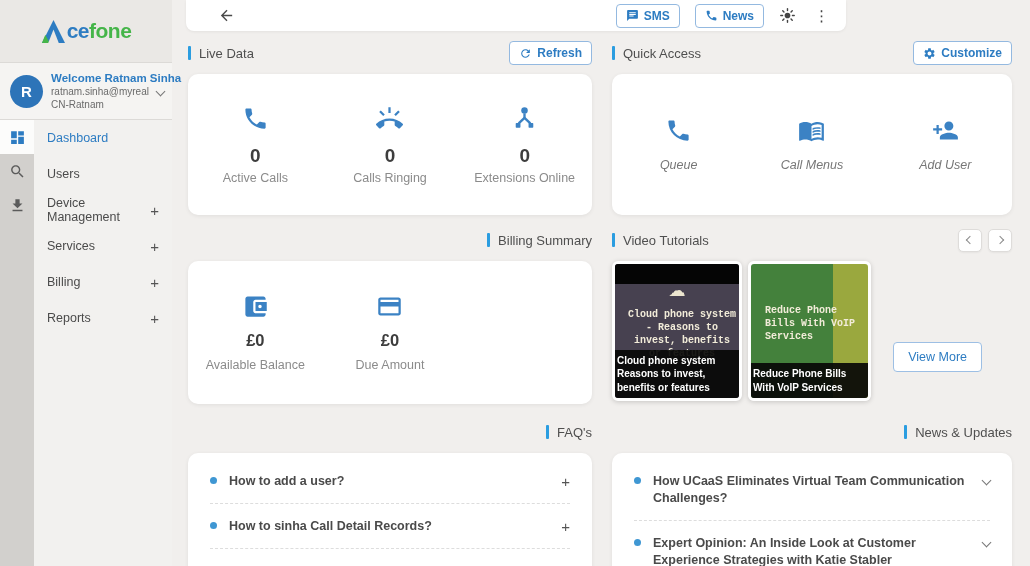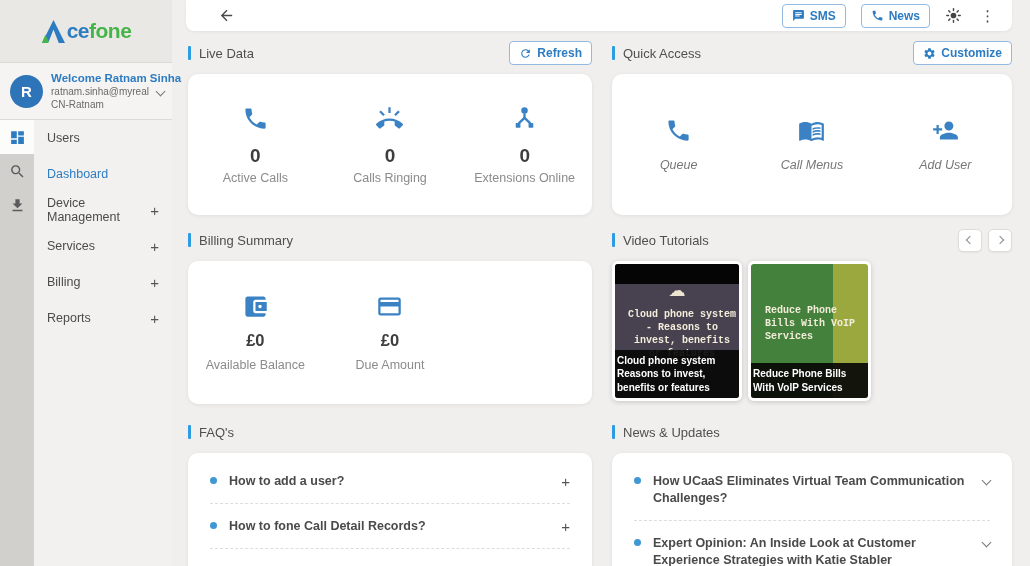--- a/index.html
+++ b/index.html
@@ -39,21 +39,21 @@
   .rail-item svg { width:17px; height:17px; fill:#5b5b5b; }
   .rail-item.active svg { fill:#2d7cc2; }
   .menu { flex:1; background:#f2f1ef; padding-top:0; }
   .menu-item { height:36px; display:flex; align-items:center; padding:0 13px 0 13px; font-size:12.5px; color:#4b4b4b; cursor:pointer; }
   .menu-item .mlabel { flex:1; }
   .menu-item.active .mlabel { color:#2d7cc2; }
   .menu-plus { color:#555; font-size:15px; font-weight:400; }
 
   
   .topbar {
-    position:absolute; left:186px; top:0; width:826px; height:31px; background:#fff;
+    position:absolute; left:186px; top:0; width:660px; height:31px; background:#fff;
     border-radius:0 0 8px 8px; box-shadow:0 1px 3px rgba(0,0,0,.06);
     display:flex; align-items:center; padding:0 14px 0 30px;
   }
   .back-btn { background:none; border:none; cursor:pointer; padding:2px; }
   .back-btn svg { width:17px; height:17px; fill:#4a4a4a; }
   .tb-right { margin-left:auto; display:flex; align-items:center; gap:15px; }
   .btn-outline {
     display:inline-flex; align-items:center; gap:5px; background:#fff;
     border:1px solid #94b9e0; border-radius:4px; color:#2d7cc2;
     font-size:12px; font-weight:700; padding:4px 9px; cursor:pointer;
@@ -62,21 +62,21 @@
   .btn-outline svg { width:13px; height:13px; fill:#2d7cc2; }
   .sun-wrap { cursor:pointer; }
   .sun-wrap svg { width:17px; height:17px; }
   .kebab { font-size:15px; color:#444; cursor:pointer; line-height:1; padding:0 3px; letter-spacing:0; }
 
   
   .content {
     position:absolute; left:188px; top:40px; width:824px;
     display:grid; grid-template-columns:404px 400px; column-gap:20px; row-gap:12px;
   }
-  .sec-head { height:26px; margin-bottom:8px; display:flex; align-items:center; }
+  .sec-head { height:26px; margin-bottom:8px; display:flex; align-items:center;justify-content:flex-end; }
   .sec-bar { width:3px; height:14px; background:#2b9de0; border-radius:1px; margin-right:8px; }
   .sec-title { font-size:13px; color:#4f4f4f; }
   .head-right { margin-left:auto; display:flex; align-items:center; gap:6px; }
   .card { background:#fff; border-radius:10px; box-shadow:0 1px 4px rgba(0,0,0,.07); }
 
   
   .stat-card { display:grid; grid-template-columns:1fr 1fr 1fr; height:141px; align-items:center; }
   .stat { display:flex; flex-direction:column; align-items:center; text-align:center; }
   .stat svg { width:27px; height:27px; fill:#3b82c4; }
   .stat-value { font-size:19px; font-weight:700; color:#3d3d3d; margin-top:13px; }
@@ -152,25 +152,25 @@
             <path d="M15.5 14h-.79l-.28-.27C15.41 12.59 16 11.11 16 9.5 16 5.91 13.09 3 9.5 3S3 5.91 3 9.5 5.91 16 9.5 16c1.61 0 3.09-.59 4.23-1.57l.27.28v.79l5 4.99L20.49 19l-4.99-5zm-6 0C7.01 14 5 11.99 5 9.5S7.01 5 9.5 5 14 7.01 14 9.5 11.99 14 9.5 14z"></path>
           </svg>
       </div>
       <div class="rail-item">
         <svg viewBox="0 0 24 24">
             <path d="M19 9h-4V3H9v6H5l7 7 7-7zM5 18v2h14v-2H5z"></path>
           </svg>
       </div>
     </div>
     <nav class="menu">
+      <div class="menu-item active">
+        <span class="mlabel">Dashboard</span>
+      </div>
       <div class="menu-item">
         <span class="mlabel">Users</span>
-      </div>
-      <div class="menu-item active">
-        <span class="mlabel">Dashboard</span>
       </div>
       <div class="menu-item">
         <span class="mlabel">Device Management</span>
         <span class="menu-plus">+</span>
       </div>
       <div class="menu-item">
         <span class="mlabel">Services</span>
         <span class="menu-plus">+</span>
       </div>
       <div class="menu-item">
@@ -346,37 +346,40 @@
       <div class="thumb thumb-1">
         <div class="strip"></div>
         <div class="cloud">☁</div>
         <div class="overlay-title">Cloud phone system - Reasons to invest, benefits or features</div>
         <div class="thumb-cap">Cloud phone system Reasons to invest, benefits or features</div>
       </div>
       <div class="thumb thumb-2">
         <div class="overlay-title">Reduce Phone Bills With VoIP Services</div>
         <div class="thumb-cap">Reduce Phone Bills With VoIP Services</div>
       </div>
+      <div class="view-more-wrap">
+        <button class="btn-outline view-more">View More</button>
+      </div>
     </div>
   </section>
 
   <section>
     <div class="sec-head">
       <span class="sec-bar"></span>
       <span class="sec-title">FAQ's</span>
     </div>
     <div class="card list-card">
       <div class="list-row">
         <span class="bullet"></span>
         <span class="q-text">How to add a user?</span>
         <span class="row-plus">+</span>
       </div>
       <div class="list-row">
         <span class="bullet"></span>
-        <span class="q-text">How to fone Call Detail Records?</span>
+        <span class="q-text">How to sinha Call Detail Records?</span>
         <span class="row-plus">+</span>
       </div>
       <div class="list-row">
 
         <span class="q-text">How to add balance?</span>
         <span class="row-plus">+</span>
       </div>
     </div>
   </section>
 

